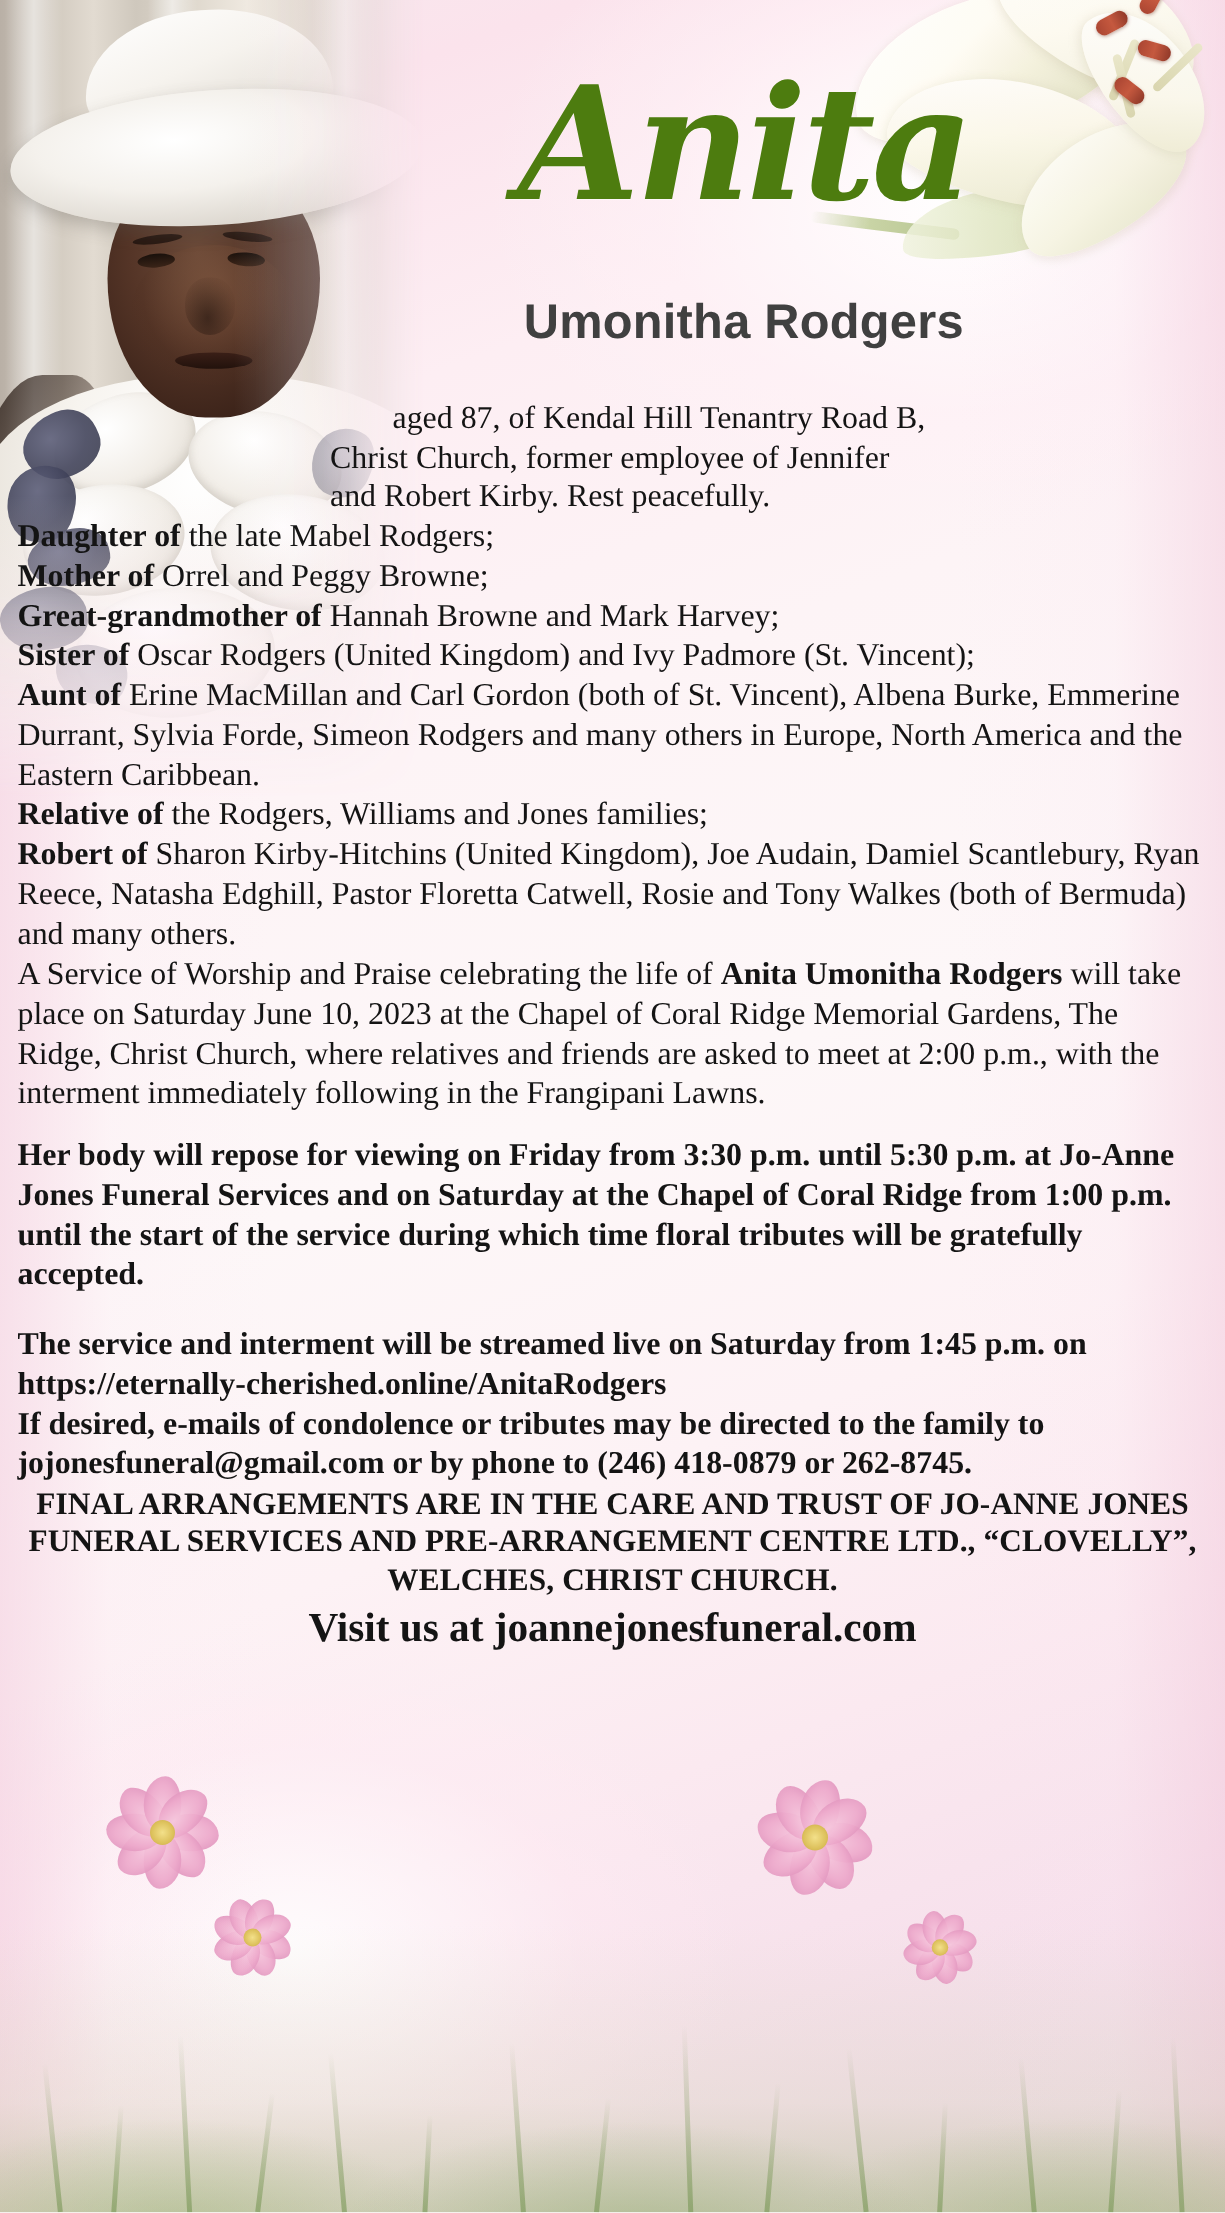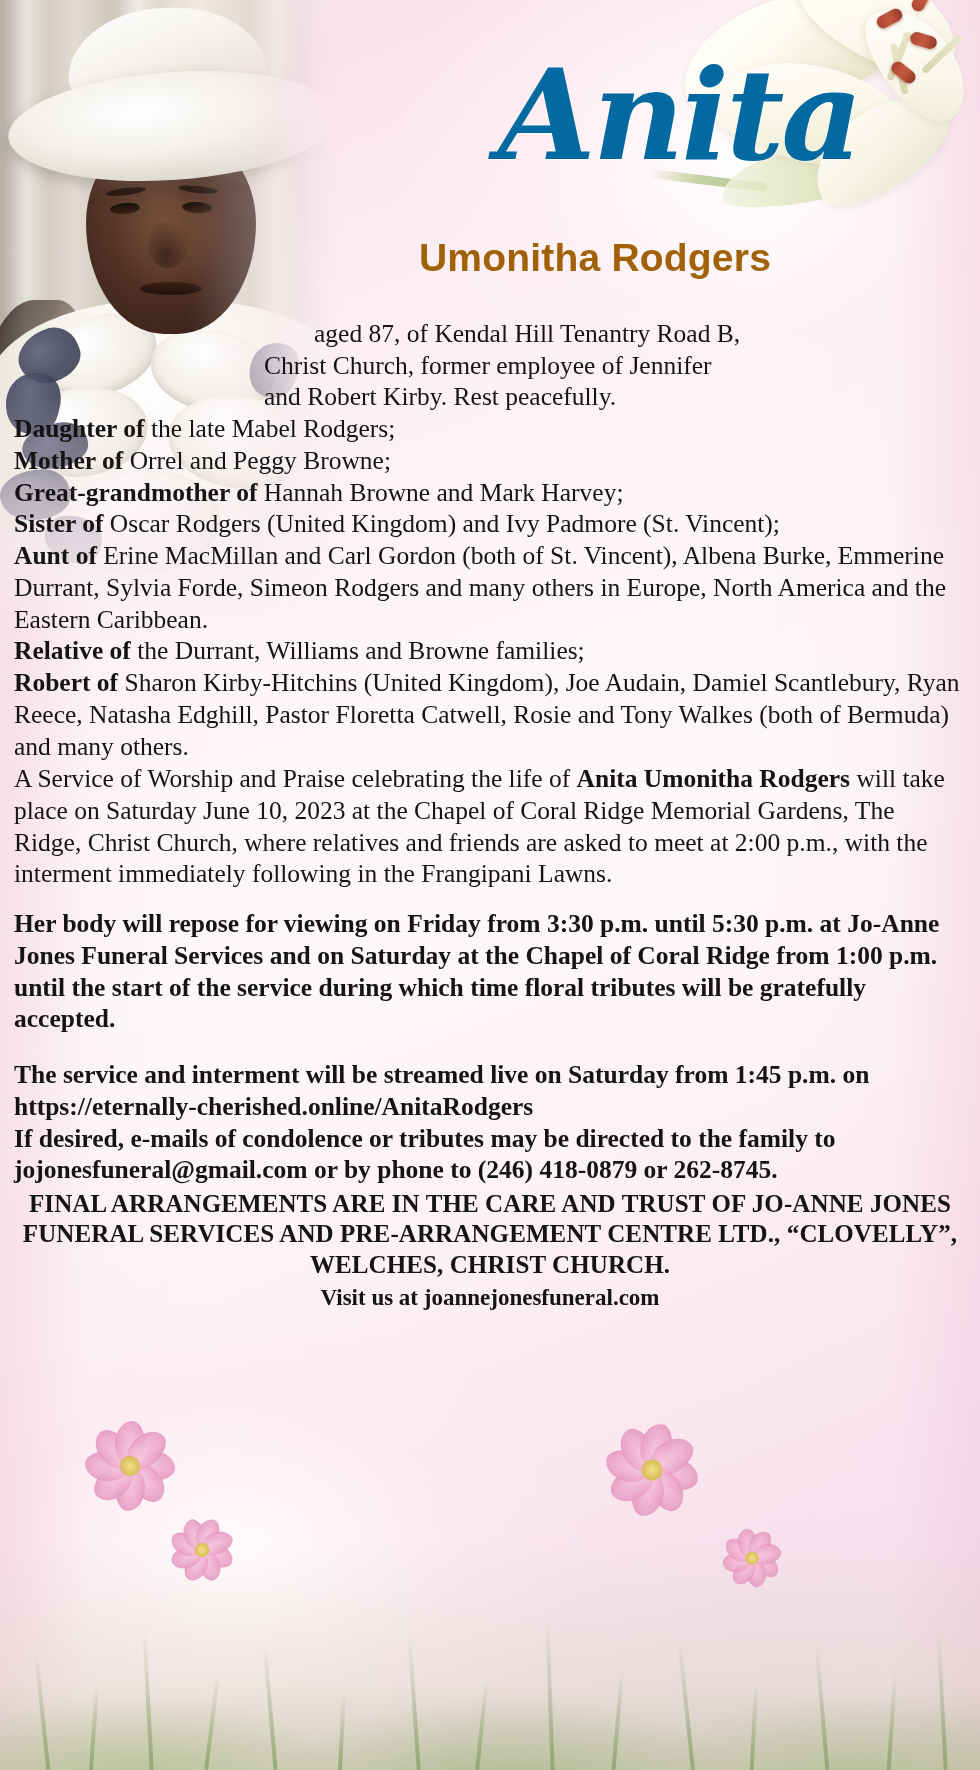--- a/index.html
+++ b/index.html
@@ -317,42 +317,42 @@
     position: absolute;
     inset: 0;
     padding: 0;
   }
 
   .script-name {
     position: absolute;
     top: 52px;
     left: 330px;
     width: 530px;
-    text-align: right;
+    text-align: center;
     font-family: "DejaVu Serif", serif;
     font-style: italic;
     font-weight: 700;
     font-size: 126px;
     line-height: 1;
-    color: #0369a1;
+    color: #4d7c0f;
     letter-spacing: -3px;
     text-shadow: 0 1px 0 rgba(255,255,255,0.5);
   }
 
   .sub-name {
     position: absolute;
     top: 238px;
     left: 330px;
     width: 530px;
     text-align: center;
     font-family: "Liberation Sans", sans-serif;
     font-weight: 700;
     font-size: 39px;
     line-height: 1.05;
-    color: #a16207;
+    color: #404040;
     letter-spacing: 0.2px;
   }
 
   .body-block {
     position: absolute;
     left: 0;
     right: 0;
     top: 318px;
     padding: 0 14px;
     text-align: center;
@@ -390,21 +390,21 @@
     font-weight: 700;
     font-size: 25px;
     line-height: 1.21;
     letter-spacing: 0.1px;
     margin-top: 3px;
   }
 
   .visit {
     font-family: "Liberation Serif", serif;
     font-weight: 700;
-    font-size: 23px;
+    font-size: 33px;
     margin-top: 5px;
   }
 </style>
 </head>
 <body>
 
 <div class="memorial">
 
   <div class="bg-base"></div>
   <div class="bg-edges"></div>
@@ -549,21 +549,21 @@
         <p class="para">
           <b>Sister of</b>
           <span>Oscar Rodgers (United Kingdom) and Ivy Padmore (St. Vincent);</span>
         </p>
         <p class="para">
           <b>Aunt of</b>
           <span>Erine MacMillan and Carl Gordon (both of St. Vincent), Albena Burke, Emmerine Durrant, Sylvia Forde, Simeon Rodgers and many others in Europe, North America and the Eastern Caribbean.</span>
         </p>
         <p class="para">
           <b>Relative of</b>
-          <span>the Durrant, Williams and Browne families;</span>
+          <span>the Rodgers, Williams and Jones families;</span>
         </p>
         <p class="para">
           <b>Robert of</b>
           <span>Sharon Kirby-Hitchins (United Kingdom), Joe Audain, Damiel Scantlebury,  Ryan Reece, Natasha Edghill, Pastor Floretta Catwell, Rosie and Tony Walkes (both of Bermuda) and many others.</span>
         </p>
       </div>
 
       <p class="para service-para">
         <span>A Service of Worship and Praise celebrating the life of </span><b>Anita Umonitha Rodgers</b><span> will take place on Saturday June 10, 2023 at the Chapel of Coral Ridge Memorial Gardens, The Ridge, Christ Church, where relatives and friends are asked to meet at 2:00 p.m., with the interment immediately following in the Frangipani Lawns.</span>
       </p>

